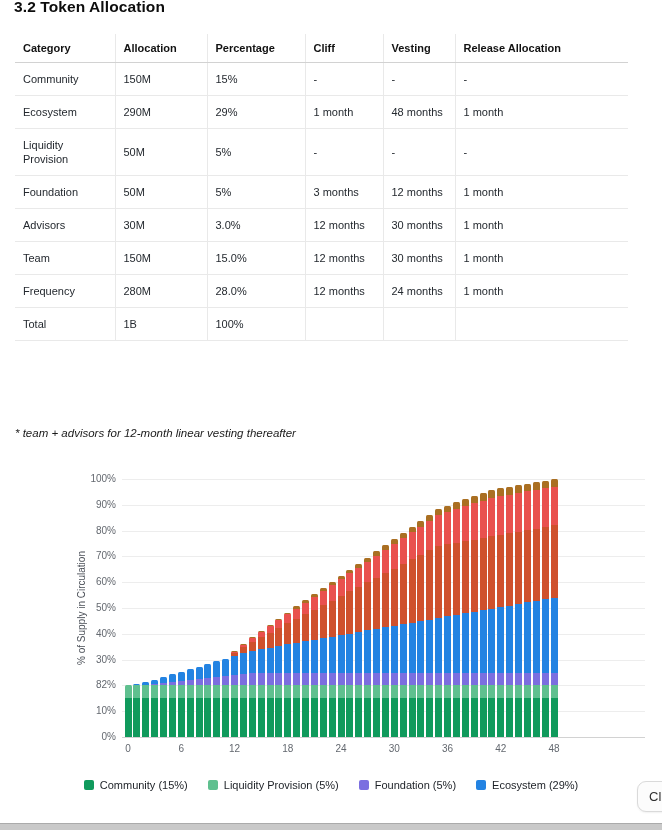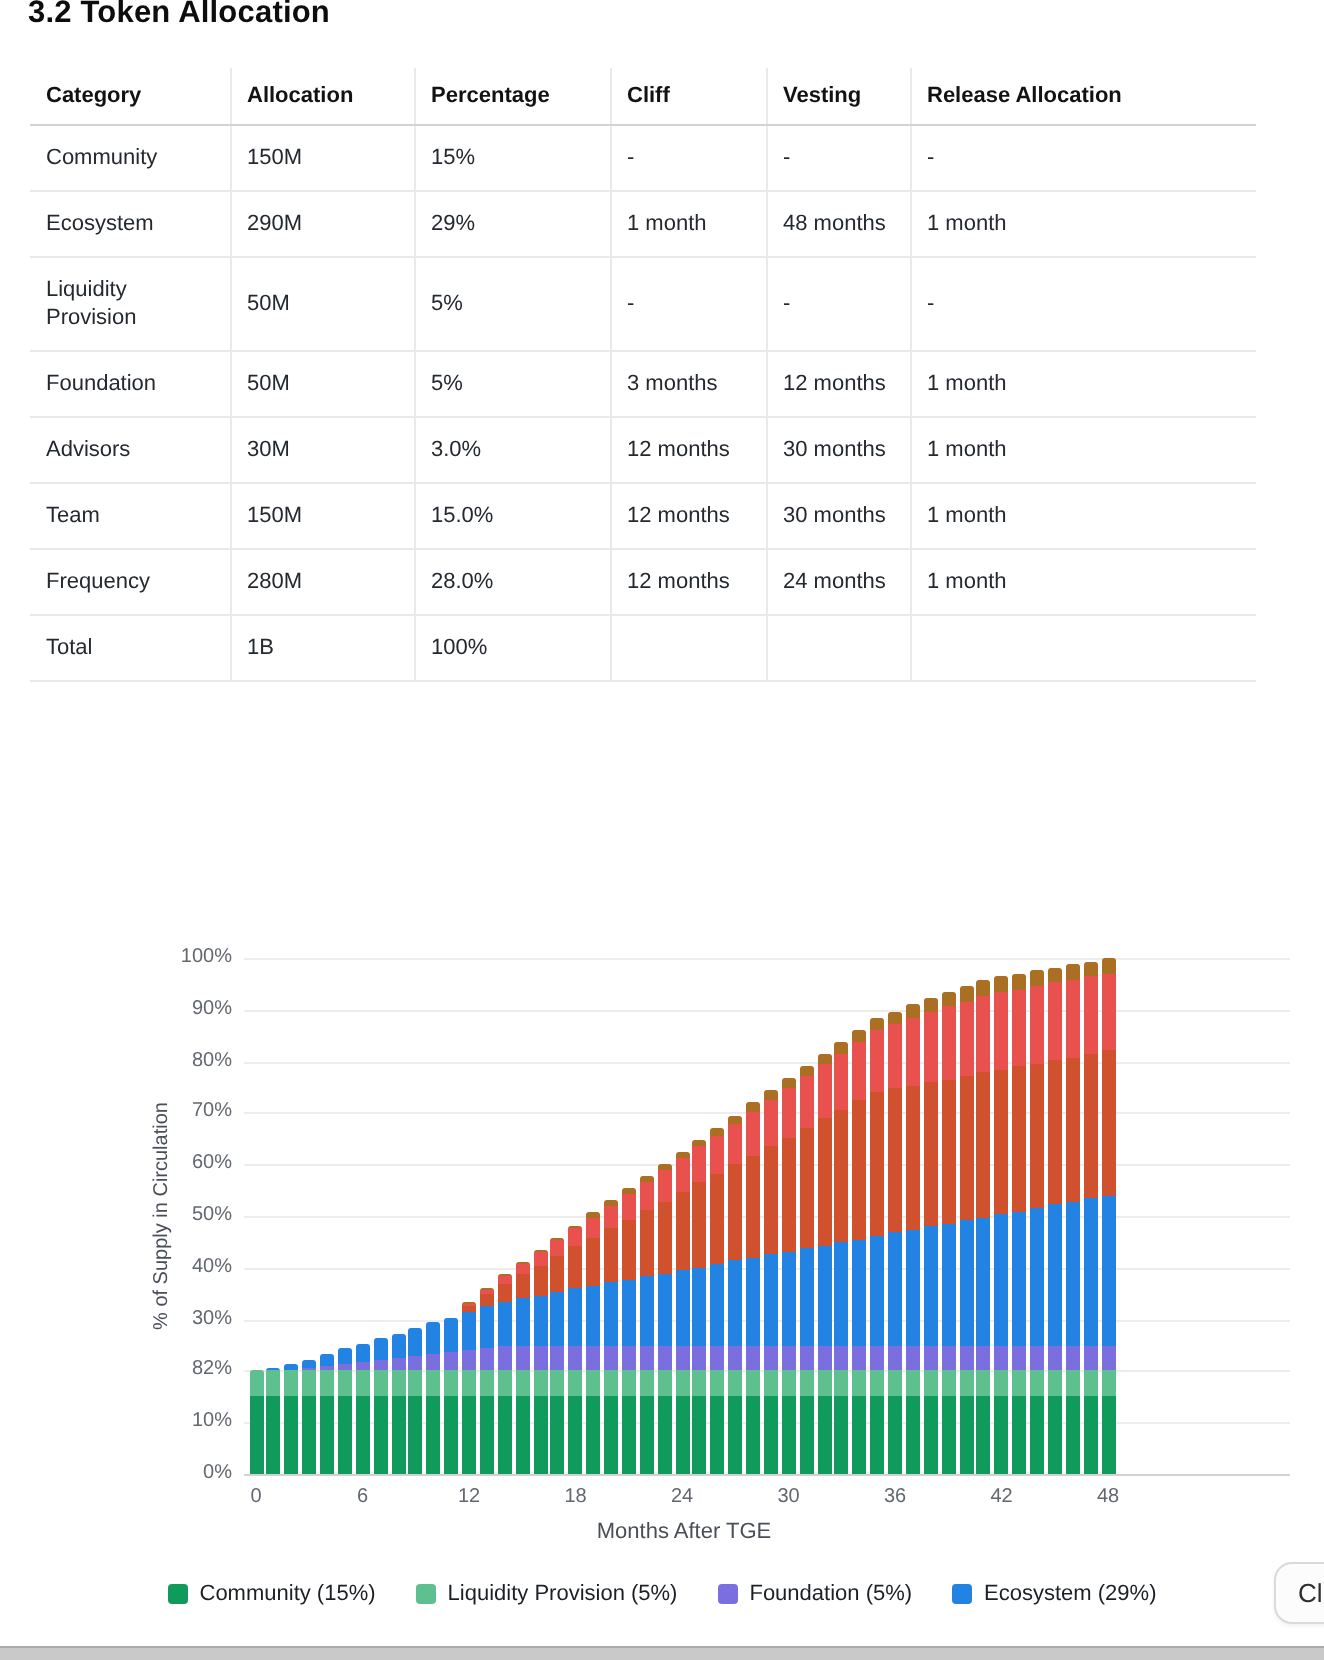--- a/index.html
+++ b/index.html
@@ -57,21 +57,21 @@
   .ytitle {
     position:absolute; left:81px; top:138px; white-space:nowrap;
     transform:translate(-50%,-50%) rotate(-90deg);
     font-size:10px; color:#4a4f57;
   }
   
   .legend {
     position:absolute; left:31px; top:309px; width:600px;
     display:flex; flex-direction:column; align-items:center; gap:7px;
   }
-  .legend-row { display:flex; gap:20px;margin-top:12px; }
+  .legend-row { display:flex; gap:20px; }
   .legend-item { display:flex; align-items:center; gap:6px; cursor:pointer; }
   .swatch { width:10px; height:10px; border-radius:2px; flex:0 0 auto; }
   .legend-label { font-size:11px; color:#1c2026; }
   
   .bottom-strip {
     position:absolute; left:0; bottom:0; width:662px; height:6px;
     background:#c9c9c9; border-top:1px solid #ababab;
   }
   .close-btn {
     position:absolute; left:637px; top:781px; width:72px; height:31px;
@@ -168,20 +168,21 @@
           <td>Total</td>
           <td>1B</td>
           <td>100%</td>
           <td></td>
           <td></td>
           <td></td>
         </tr>
       </tbody>
   </table>
 
+  <div class="footnote">* team + advisors for 12-month linear vesting thereafter</div>
 
   <div class="chart">
     <div class="ytitle">% of Supply in Circulation</div>
     <div class="plot">
         <div class="gridline" style="top: 0px;"></div>
         <div class="gridline" style="top: 25.8px;"></div>
         <div class="gridline" style="top: 51.6px;"></div>
         <div class="gridline" style="top: 77.4px;"></div>
         <div class="gridline" style="top: 103.2px;"></div>
         <div class="gridline" style="top: 129px;"></div>
@@ -585,21 +586,20 @@
         <div class="bar" style="left: 428.5px;">
           <div class="seg" style="height: 38.7px; background: rgb(16, 154, 92);"></div>
           <div class="seg" style="height: 12.9px; background: rgb(95, 192, 143);"></div>
           <div class="seg" style="height: 12.9px; background: rgb(123, 111, 224);"></div>
           <div class="seg" style="height: 74.82px; background: rgb(35, 131, 226);"></div>
           <div class="seg" style="height: 72.24px; background: rgb(207, 81, 45);"></div>
           <div class="seg" style="height: 38.7px; background: rgb(233, 81, 78);"></div>
           <div class="seg" style="height: 7.74px; background: rgb(170, 111, 34);"></div>
         </div>
       </div>
-    <div class="xtitle">Months After TGE</div>
     <div class="legend">
         <div class="legend-row">
           <div class="legend-item">
             <span class="swatch" style="background: rgb(16, 154, 92);"></span>
             <span class="legend-label">Community (15%)</span>
           </div>
           <div class="legend-item">
             <span class="swatch" style="background: rgb(95, 192, 143);"></span>
             <span class="legend-label">Liquidity Provision (5%)</span>
           </div>

